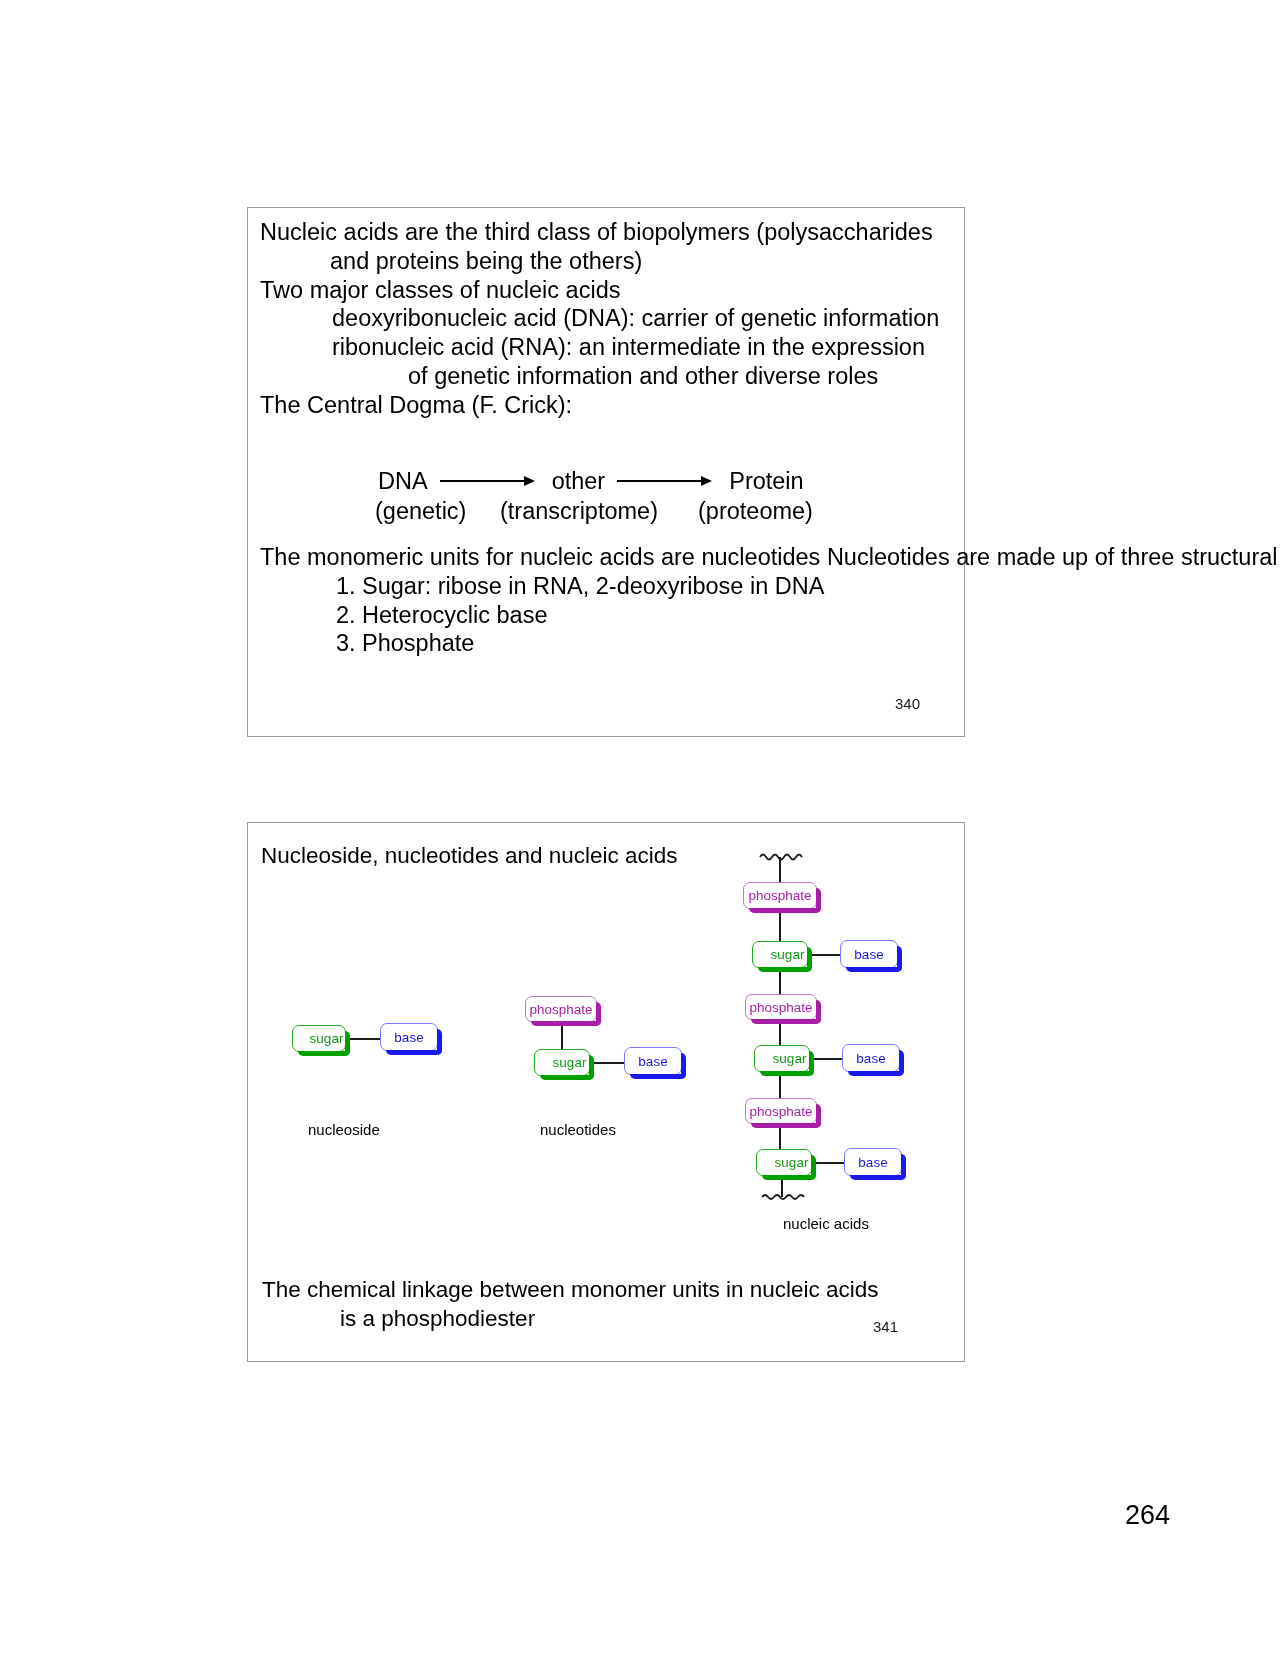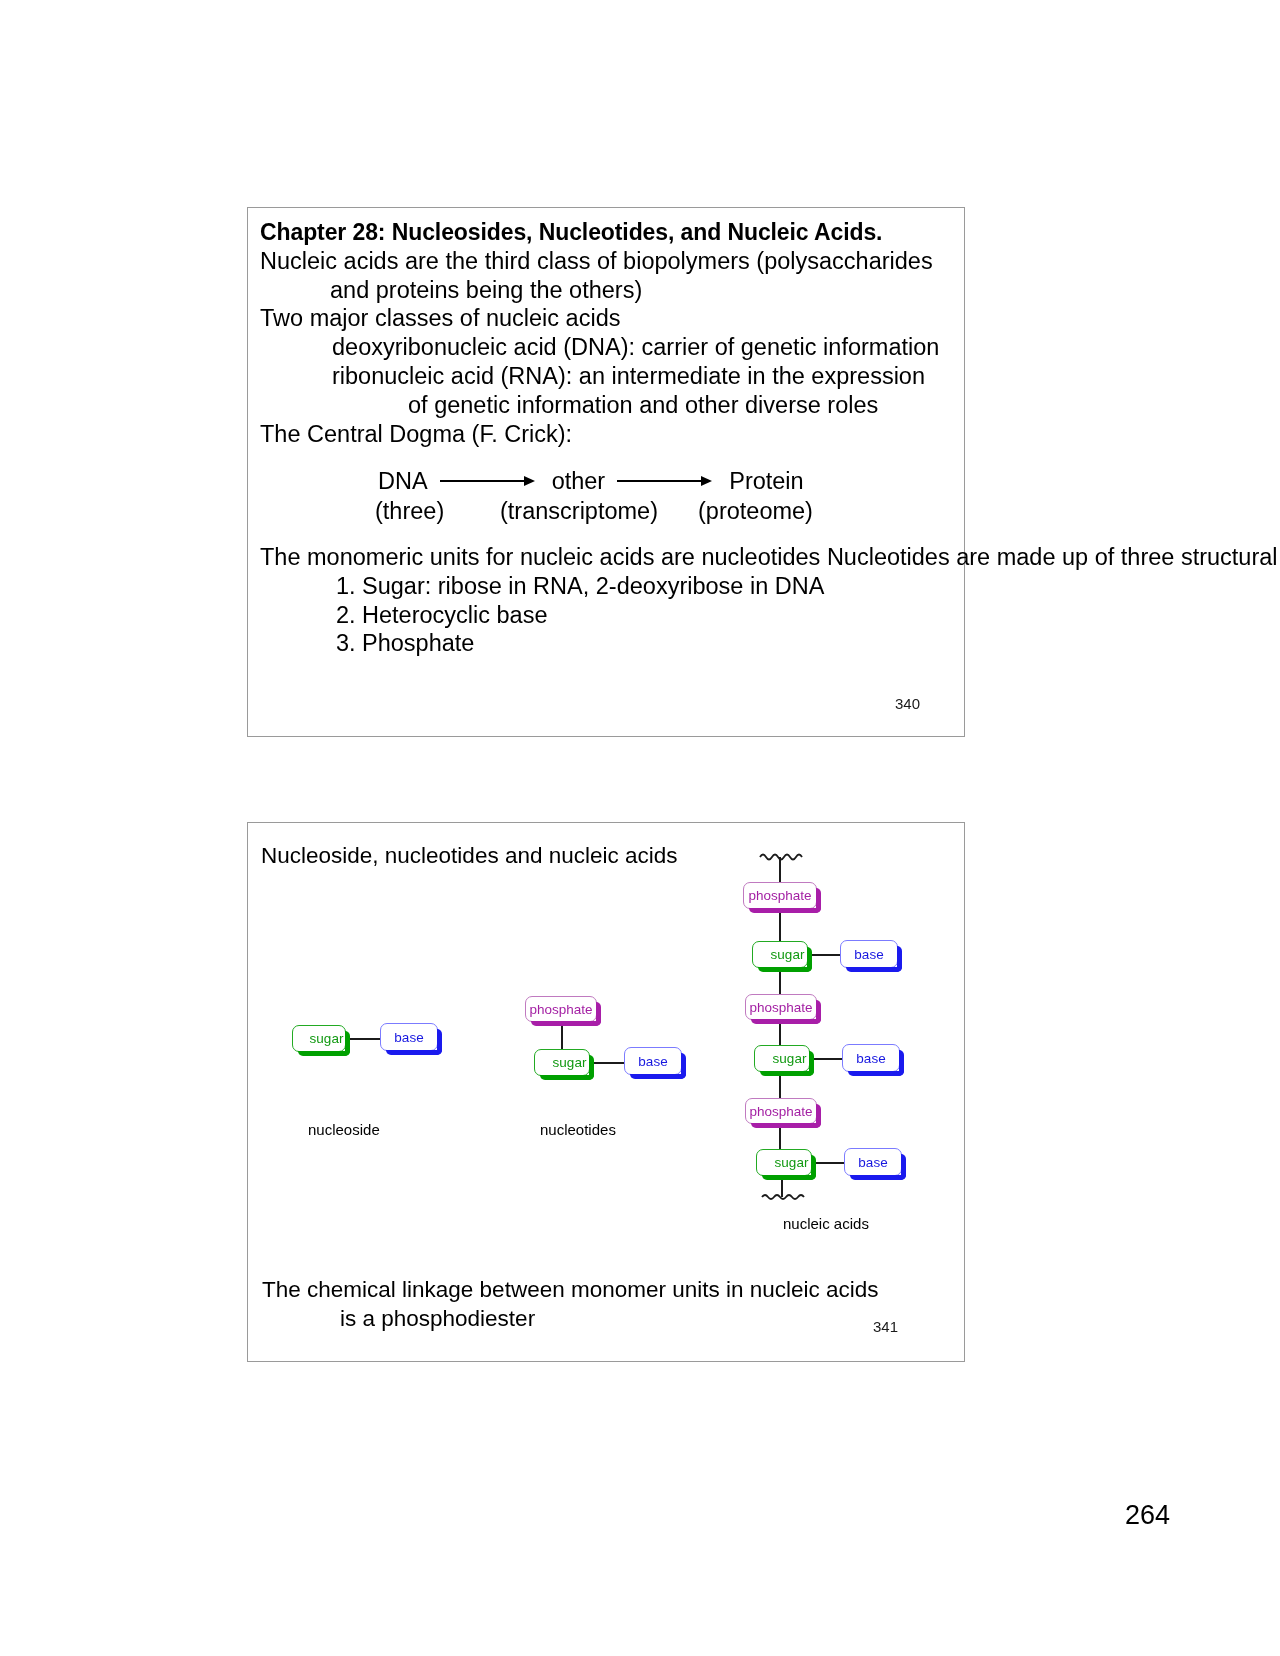--- a/index.html
+++ b/index.html
@@ -209,21 +209,20 @@
     font-size: 15px;
     white-space: nowrap;
   }
 </style>
 </head>
 <body>
 
 <div class="slide" id="slide-1">
 
   <div class="s1-body">
-    <span class="line s1-title">Chapter 28: Nucleosides, Nucleotides, and Nucleic Acids.</span>
     <span class="line">Nucleic acids are the third class of biopolymers (polysaccharides</span>
     <span class="line ind1">and proteins being the others)</span>
     <span class="line">Two major classes of nucleic acids</span>
     <span class="line ind2">deoxyribonucleic acid (DNA):  carrier of genetic information</span>
     <span class="line ind2">ribonucleic acid (RNA): an intermediate in the expression</span>
     <span class="line ind3">of genetic information and other diverse roles</span>
     <span class="line">The Central Dogma (F. Crick):</span>
   </div>
 
   <div class="dogma">
@@ -234,21 +233,21 @@
           <span class="arrow-head"></span>
       </span>
       <span class="dogma-term">other</span>
       <span class="arrow-wrap">
         <span class="arrow-line"></span>
           <span class="arrow-head"></span>
       </span>
       <span class="dogma-term">Protein</span>
     </div>
   </div>
-  <span class="paren-row" id="paren-genome">(three)</span>
+  <span class="paren-row" id="paren-genome">(genetic)</span>
   <span class="paren-row" id="paren-transcriptome">(transcriptome)</span>
   <span class="paren-row" id="paren-proteome">(proteome)</span>
 
   <div class="s1-lower">
     <span class="line">The monomeric units for nucleic acids are nucleotides</span>
     <span class="line">Nucleotides are made up of three structural subunits</span>
     <ul class="s1-list">
       <li>
         <span class="num">1.</span><span>Sugar:  ribose in RNA, 2-deoxyribose in DNA</span>
       </li>

